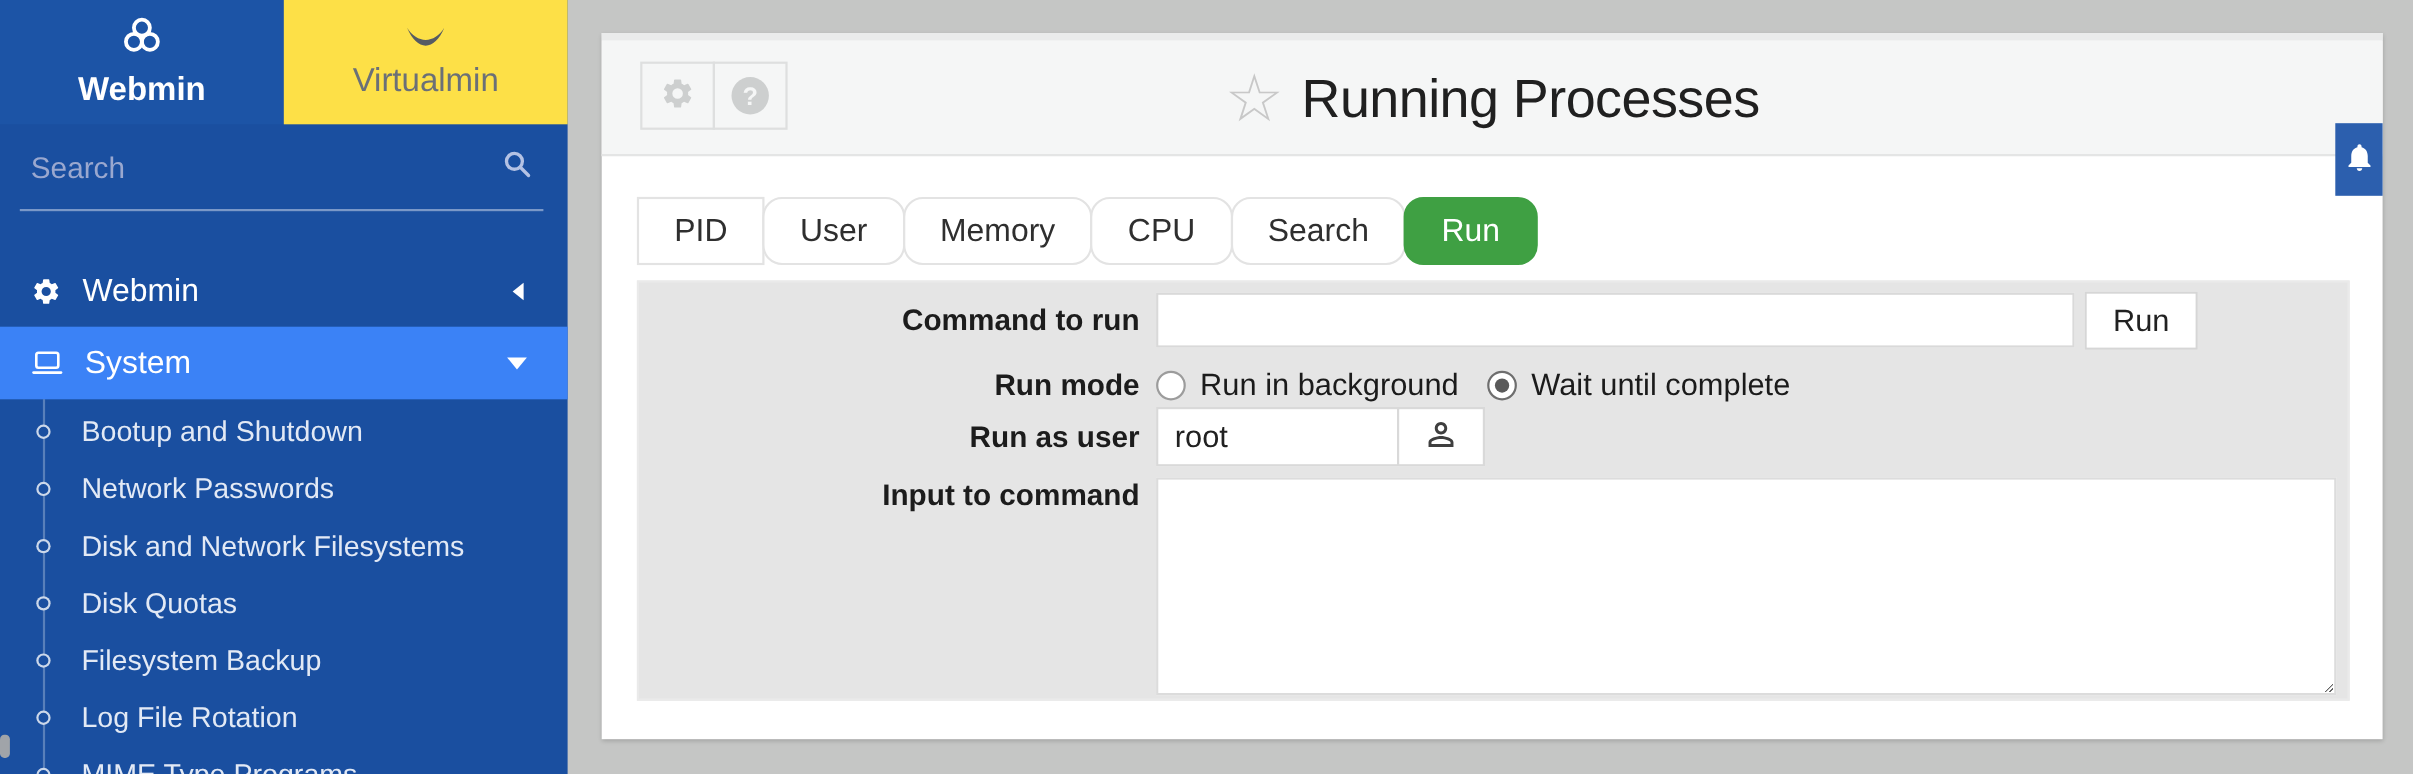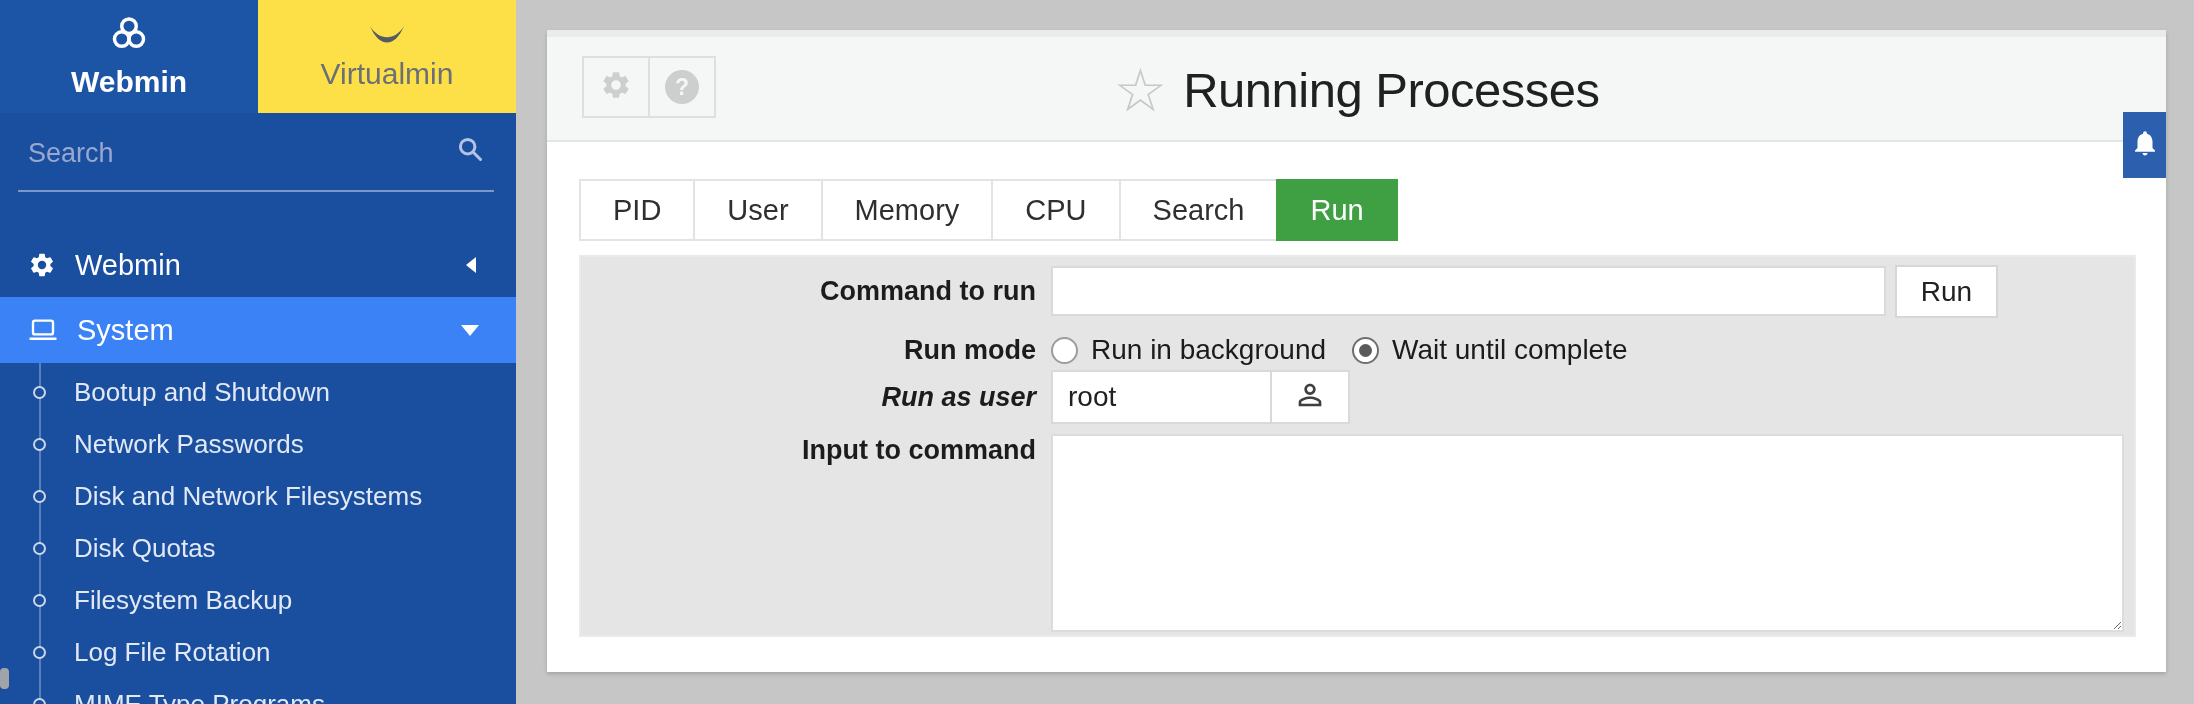--- a/index.html
+++ b/index.html
@@ -48,29 +48,29 @@
   .q-circle { width:34px; height:34px; border-radius:50%; background:#cdcfcf; color:#f5f6f6; font-size:23px; font-weight:700; display:flex; align-items:center; justify-content:center; }
 
   .title-wrap { position:absolute; left:0; top:0; width:100%; height:105px; display:flex; align-items:center; justify-content:center; gap:16px; pointer-events:none; }
   .star { font-family:"DejaVu Sans", sans-serif; font-size:60px; color:#c8c8c8; line-height:1; pointer-events:auto; cursor:pointer; }
   .page-title { font-size:49px; color:#202020; letter-spacing:-0.5px; }
 
   .bell-box { position:absolute; right:0; top:82px; width:43px; height:66px; background:#2c5fae; display:flex; align-items:center; justify-content:center; cursor:pointer; }
 
   .tabs { position:absolute; left:32px; top:149px; display:flex; }
   .tab { height:62px; padding:0 32px; background:#ffffff; border:2px solid #e3e3e3; display:flex; align-items:center; justify-content:center; font-size:29px; color:#2f2f2f; cursor:pointer; }
-  .tab + .tab { margin-left:-2px; }
+  .tab + .tab { margin-left:-2px;border-radius:18px; }
   .tab.active { background:#3fa043; border-color:#3fa043; color:#ffffff; }
 
   
   .form-box { position:absolute; left:32px; top:225px; width:1557px; height:382px; border:2px solid #eaeaea; background:#e5e5e5; }
   .flabel { position:absolute; left:0; width:455px; display:flex; align-items:center; justify-content:flex-end; font-weight:700; font-size:27px; color:#1c1c1c; }
   .lab1 { top:9px;  height:50px; }
   .lab2 { top:68px; height:50px; }
-  .lab3 { top:113px; height:54px;font-style:italic; }
+  .lab3 { top:113px; height:54px; }
   .lab4 { top:177px; height:32px; }
 
   .cmd-input { position:absolute; left:470px; top:9px; width:835px; height:50px; border:2px solid #d9d9d9; font-size:28px; padding:0 14px; outline:none; color:#212121; }
   .run-btn { position:absolute; left:1314px; top:8px; width:103px; height:53px; background:#ffffff; border:2px solid #d6d6d6; font-size:28px; color:#212121; cursor:pointer; }
 
   .radio-row { position:absolute; left:470px; top:68px; height:50px; display:flex; align-items:center; }
   .radio { width:27px; height:27px; border-radius:50%; border:2px solid #9c9c9c; background:#fff; position:relative; cursor:pointer; flex:none; }
   .radio.selected { border-color:#6e6e6e; }
   .radio.selected::after { content:""; position:absolute; left:5px; top:5px; width:13px; height:13px; border-radius:50%; background:#5a5a5a; }
   .radio-label { font-size:28px; color:#1b1b1b; margin:0 26px 0 13px; }

